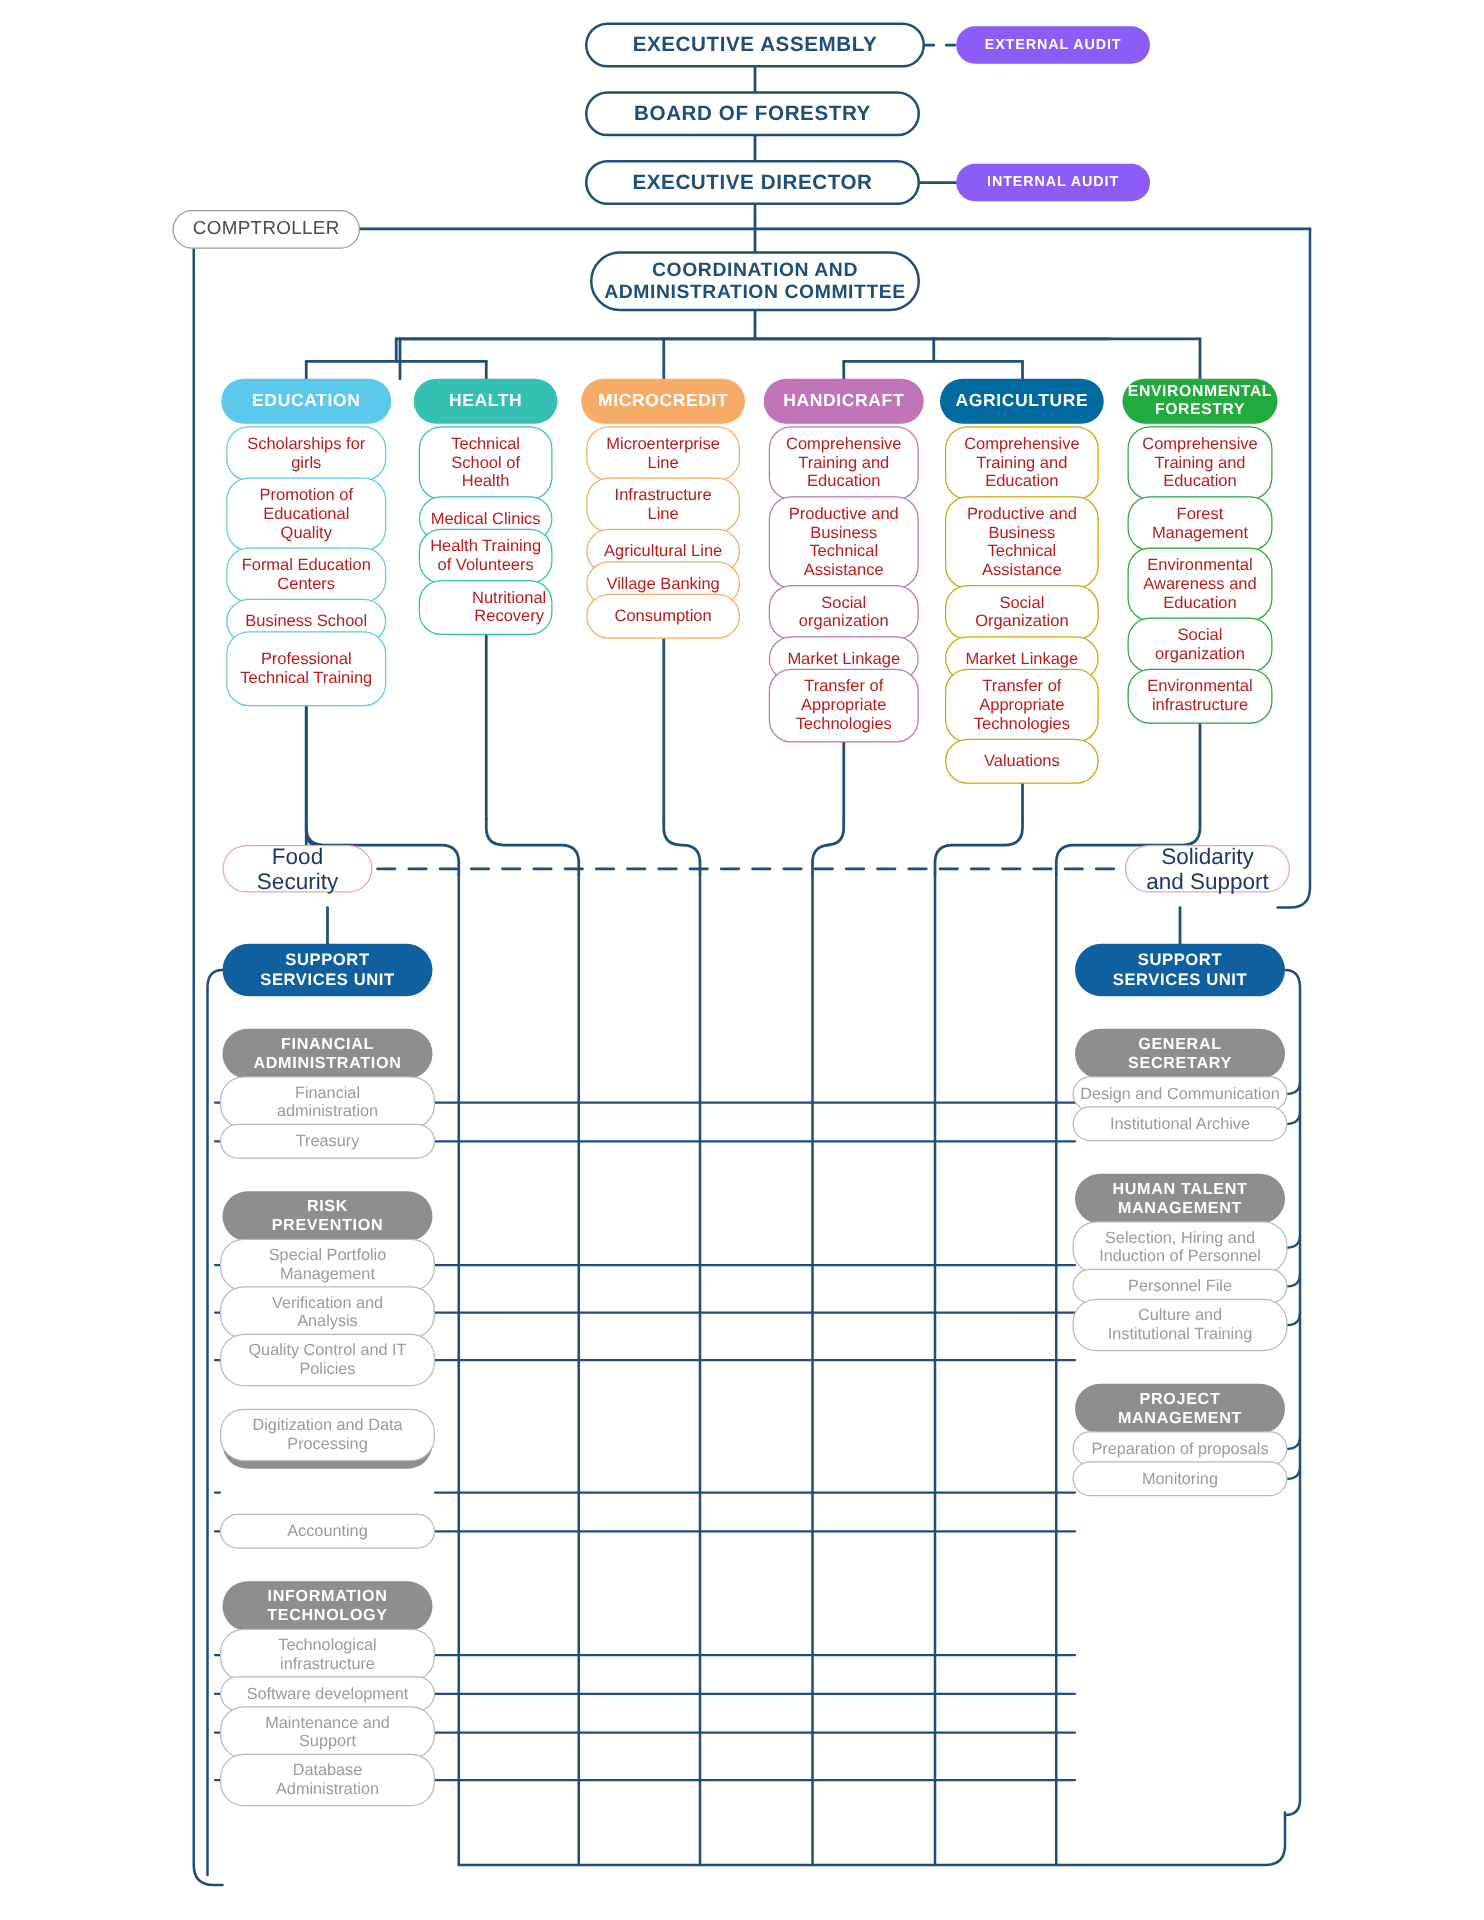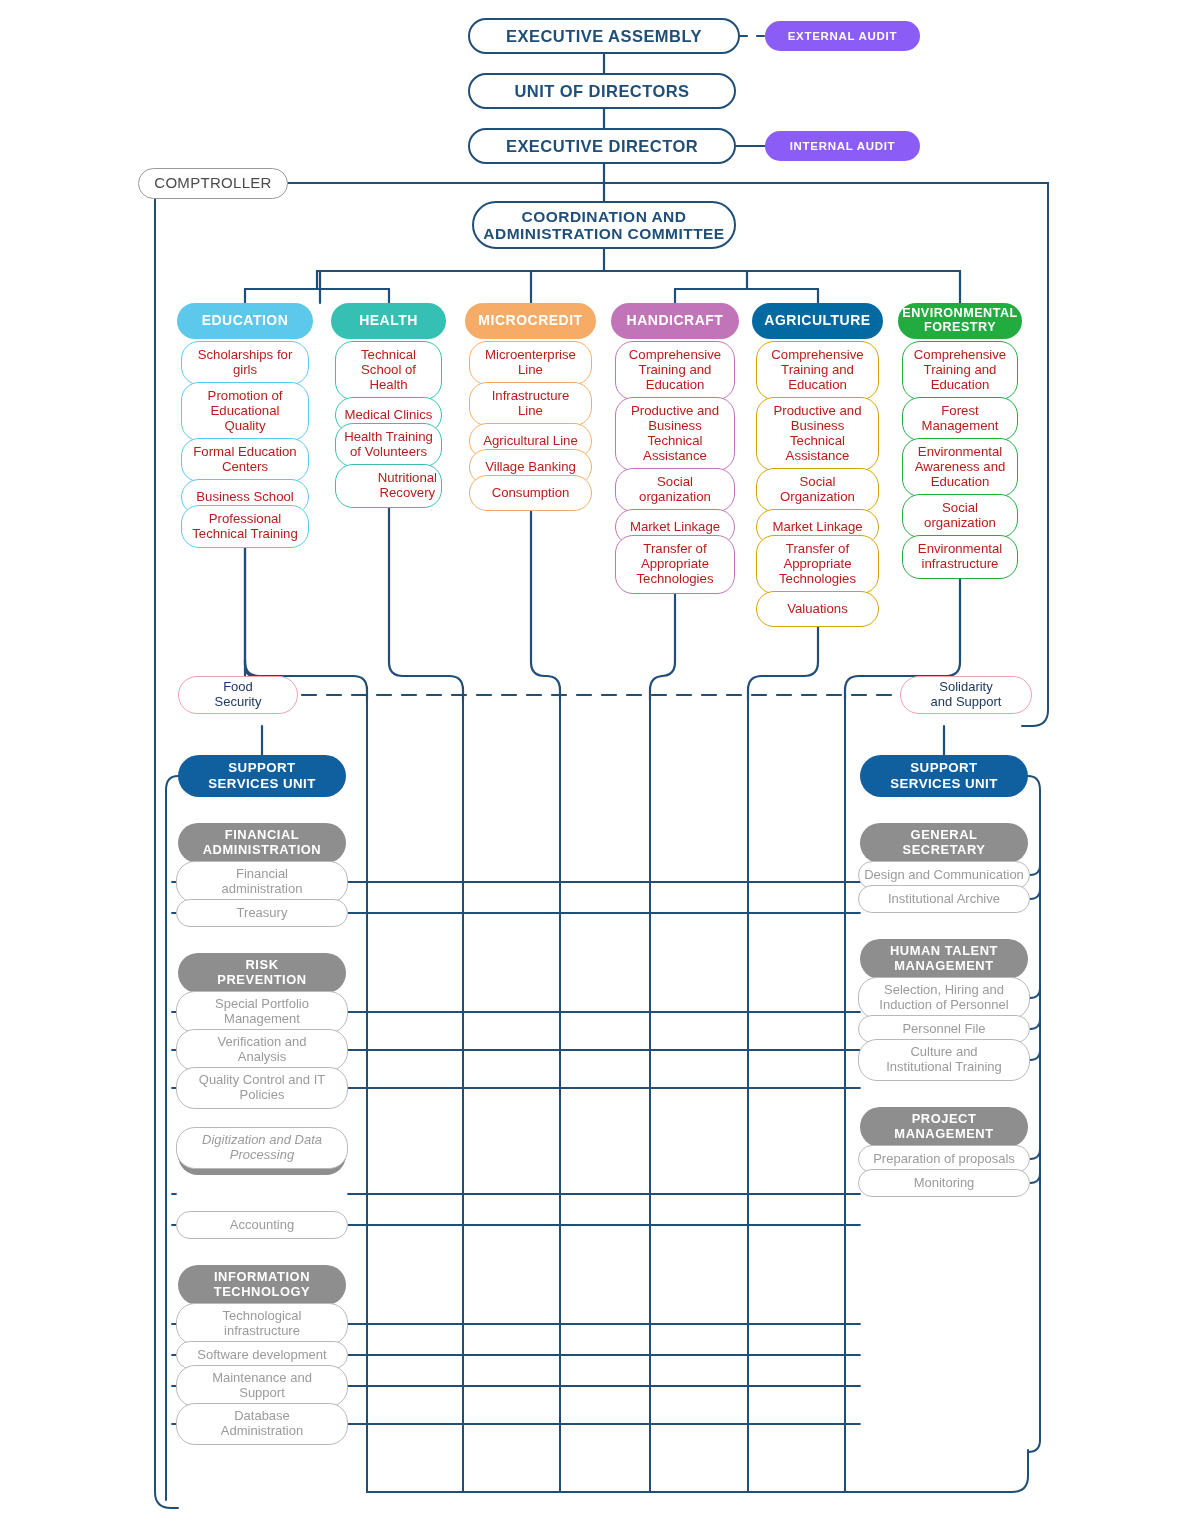--- a/index.html
+++ b/index.html
@@ -19,21 +19,21 @@
 
   
   .cat{border-radius:22px;color:#ffffff;font-size:14px;font-weight:700;letter-spacing:.5px;}
   .cat.two{font-size:12.6px;line-height:1.1;}
 
   
   .sub{background:#fff;border-radius:18px;border:1.6px solid #ccc;color:#b91c1c;
        font-size:13.2px;font-weight:400;padding:17px 4px;}
 
   
-  .rose{background:#fff;border:1.6px solid #f4a0ad;border-radius:20px;color:#1f3864;font-size:13px;}
+  .rose{background:#fff;border:1.6px solid #f4a0ad;border-radius:20px;color:#1f3864;font-size:18px;}
 
   
   .ssu{background:#1060a0;border-radius:22px;color:#fff;font-size:13.3px;font-weight:700;letter-spacing:.45px;line-height:1.18;}
   .grpHead{background:#8e8e8e;border-radius:20px;color:#fff;font-size:12.9px;font-weight:700;letter-spacing:.55px;line-height:1.15;}
   .grpItem{background:#fff;border:1.5px solid #b9b9b9;border-radius:19px;color:#9b9b9b;font-size:13px;line-height:1.12;}
 </style>
 </head>
 <body>
 
 <div id="stage">
@@ -117,21 +117,21 @@
       <path d="M 1030 1029.0 Q 1040 1029.0 1040 1019.0" fill="none" stroke="#1f4e79" stroke-width="1.8" stroke-linecap="round"></path>
       <path d="M 1030 1060.0 Q 1040 1060.0 1040 1050.0" fill="none" stroke="#1f4e79" stroke-width="1.8" stroke-linecap="round"></path>
       <path d="M 1030 1159.0 Q 1040 1159.0 1040 1149.0" fill="none" stroke="#1f4e79" stroke-width="1.8" stroke-linecap="round"></path>
       <path d="M 1030 1183.0 Q 1040 1183.0 1040 1173.0" fill="none" stroke="#1f4e79" stroke-width="1.8" stroke-linecap="round"></path>
     </svg>
   <div id="nodes">
       <div class="node topPill" style="left: 468px; top: 18px; width: 272px; height: 36px;">
         <span>EXECUTIVE ASSEMBLY</span>
       </div>
       <div class="node topPill" style="left: 468px; top: 73px; width: 268px; height: 36px;">
-        <span>UNIT OF DIRECTORS</span>
+        <span>BOARD OF FORESTRY</span>
       </div>
       <div class="node topPill" style="left: 468px; top: 128px; width: 268px; height: 36px;">
         <span>EXECUTIVE DIRECTOR</span>
       </div>
       <div class="node auditPill" style="left: 765px; top: 21px; width: 155px; height: 30px;">
         <span>EXTERNAL AUDIT</span>
       </div>
       <div class="node auditPill" style="left: 765px; top: 131px; width: 155px; height: 30px;">
         <span>INTERNAL AUDIT</span>
       </div>
@@ -149,21 +149,21 @@
       </div>
       <div class="node sub" style="left: 181px; top: 382px; width: 128px; height: 59px; border: 1.6px solid rgb(91, 200, 236);">
         <span>Promotion of<br>Educational<br>Quality</span>
       </div>
       <div class="node sub" style="left: 181px; top: 438px; width: 128px; height: 44px; border: 1.6px solid rgb(91, 200, 236);">
         <span>Formal Education<br>Centers</span>
       </div>
       <div class="node sub" style="left: 181px; top: 479px; width: 128px; height: 29px; border: 1.6px solid rgb(91, 200, 236);">
         <span>Business School</span>
       </div>
-      <div class="node sub" style="left: 181px; top: 505px; width: 128px; height: 43px; border: 1.6px solid rgb(91, 200, 236); justify-content: center;">
+      <div class="node sub" style="left: 181px; top: 505px; width: 128px; height: 60px; border: 1.6px solid rgb(91, 200, 236); justify-content: center;">
         <span>Professional<br>Technical Training</span>
       </div>
       <div class="node cat" style="left: 331px; top: 303px; width: 115px; height: 36px; background: rgb(53, 192, 179);">
         <span>HEALTH</span>
       </div>
       <div class="node sub" style="left: 335px; top: 341px; width: 107px; height: 59px; border: 1.6px solid rgb(53, 192, 179);">
         <span>Technical<br>School of<br>Health</span>
       </div>
       <div class="node sub" style="left: 335px; top: 397px; width: 107px; height: 29px; border: 1.6px solid rgb(53, 192, 179);">
         <span>Medical Clinics</span>
@@ -275,21 +275,21 @@
       </div>
       <div class="node grpItem" style="left: 176px; top: 1029px; width: 172px; height: 42px;">
         <span>Verification and<br>Analysis</span>
       </div>
       <div class="node grpItem" style="left: 176px; top: 1067px; width: 172px; height: 42px;">
         <span>Quality Control and IT<br>Policies</span>
       </div>
       <div class="node grpHead" style="left: 178px; top: 1135px; width: 168px; height: 40px;">
         <span>INFORMATION<br>RECORD</span>
       </div>
-      <div class="node grpItem" style="left: 176px; top: 1127px; width: 172px; height: 42px; font-style: italic;">
+      <div class="node grpItem" style="left: 176px; top: 1127px; width: 172px; height: 42px;">
         <span>Digitization and Data<br>Processing</span>
       </div>
       <div class="node grpItem" style="left: 176px; top: 1211px; width: 172px; height: 28px;">
         <span>Accounting</span>
       </div>
       <div class="node grpHead" style="left: 178px; top: 1265px; width: 168px; height: 40px;">
         <span>INFORMATION<br>TECHNOLOGY</span>
       </div>
       <div class="node grpItem" style="left: 176px; top: 1303px; width: 172px; height: 42px;">
         <span>Technological<br>infrastructure</span>

